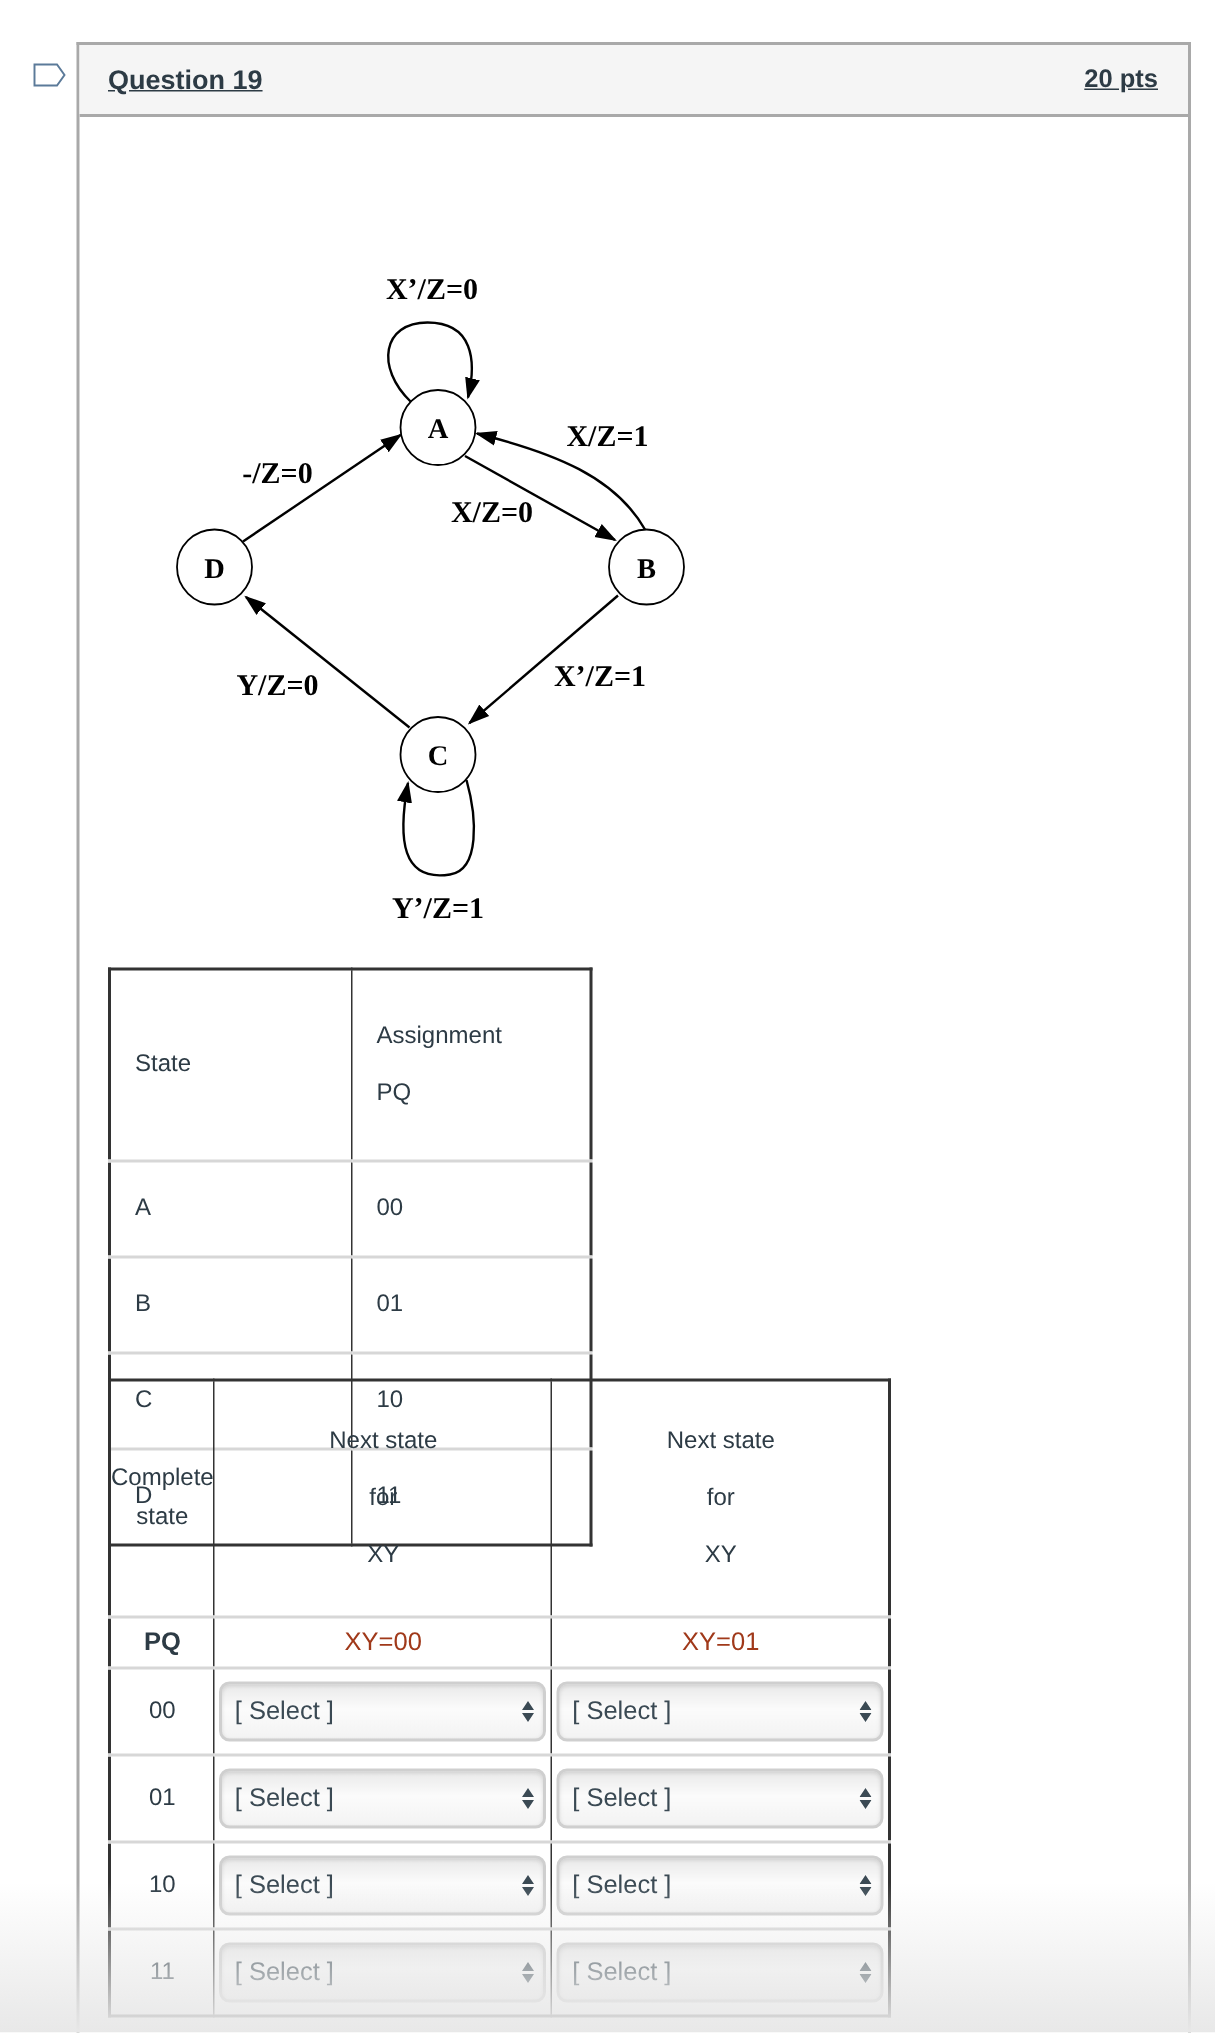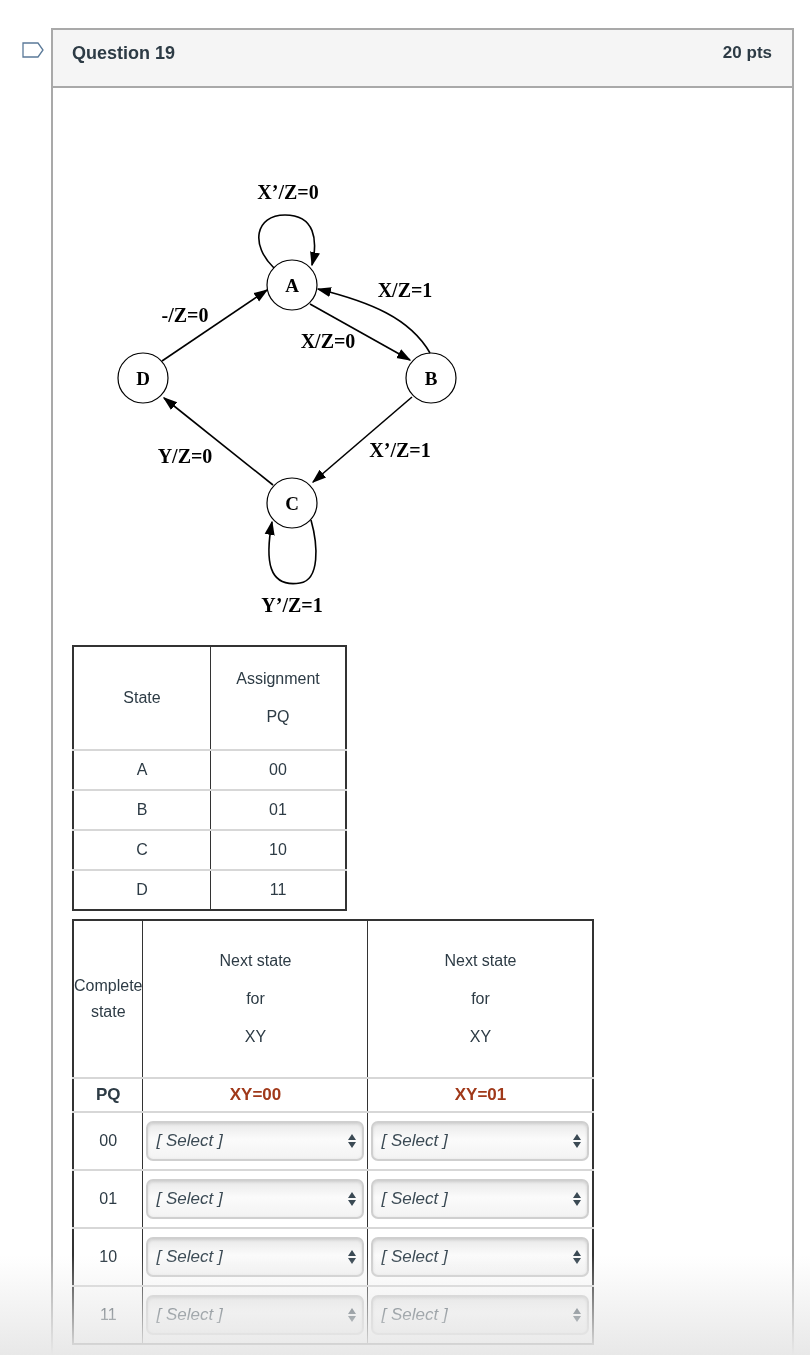--- a/index.html
+++ b/index.html
@@ -18,34 +18,35 @@
     position:absolute; left:22px; top:42px; width:22px; height:16px;
   }
   .question {
     position:absolute; left:51px; top:28px; width:743px; height:1400px;
     border:1px solid #c7cdd1; border-left:2px solid #a9a9a9; border-right:2px solid #a9a9a9; border-top:2px solid #a9a9a9;
     box-sizing:border-box; background:#fff;
   }
   .q-header {
     height:46px; background:#f5f5f5; border-bottom:2px solid #a9a9a9;
     display:flex; align-items:center; justify-content:space-between;
-    padding:0 20px 10px 19px;
+    padding:0 20px 0 19px;
+    text-decoration:underline;
   }
   .q-title { font-size:18px; font-weight:bold; color:#2d3b45; }
   .q-pts { font-size:17px; font-weight:bold; color:#2d3b45;text-align:right; }
   .q-text {
     position:absolute; left:20px; top:96px; font-size:17px; color:#2d3b45;
   }
   .diagram { position:absolute; left:0; top:0; }
   .state-table {
     position:absolute; left:72px; top:645px;
     border-collapse:collapse; font-size:16px; color:#2d3b45;
   }
   .state-table td {
-    text-align:center; border-top:2px solid #d7d7d7; padding:4px;
+    text-align:left; border-top:2px solid #d7d7d7; padding:16px;
   }
   .state-table .hd td { border-top:none; height:94px; }
   .state-table .row td { height:30px; }
   .state-table { border:2px solid #333; }
   .state-table td + td { border-left:1.5px solid #333; }
   .st-col1 { width:128px; }
   .st-col2 { width:126px; }
   .st-line { display:block; line-height:38px; }
 
   .trans-table {
@@ -56,28 +57,28 @@
   .trans-table td { padding:0; text-align:center; border-top:2px solid #d7d7d7; }
   .trans-table td + td { border-left:1.5px solid #333; }
   .trans-table .hd td { border-top:none; height:156px;margin-left:28px; }
   .trans-table .sub td { height:32px; }
   .trans-table .row td { height:56px; }
   .tc1 { width:66px; }
   .tc2 { width:224px; }
   .tc3 { width:224px; }
   .hd-line { display:block; line-height:38px; }
   .pq-label { font-weight:bold; font-size:17px; }
-  .xy-label { font-weight:bold; color:#a0391a; font-size:17px;margin-left:39px; }
+  .xy-label { font-weight:normal; color:#a0391a; font-size:17px;margin-left:39px; }
   .select {
     display:flex; align-items:center; justify-content:space-between;
     margin:0 3px; height:40px; box-sizing:border-box;
     border:2px solid #cfcfcf; border-radius:7px;
     background:linear-gradient(to bottom, #e9e9e9 0%, #fbfbfb 45%, #f3f3f3 100%);
     box-shadow:inset 0 1px 3px rgba(0,0,0,0.12);
-    padding:0 6px 0 8px; font-size:17px; color:#3b4a54; text-align:left;font-style:italic;
+    padding:0 6px 0 8px; font-size:17px; color:#3b4a54; text-align:left;
   }
   .arrows { width:8px; height:14px; }
 </style>
 </head>
 <body>
 
 <svg class="flag" viewBox="0 0 22 16">
   <path d="M1 1 H16 L21 8 L16 15 H1 Z" fill="none" stroke="#5b7a99" stroke-width="1.3"></path>
 </svg>
 

